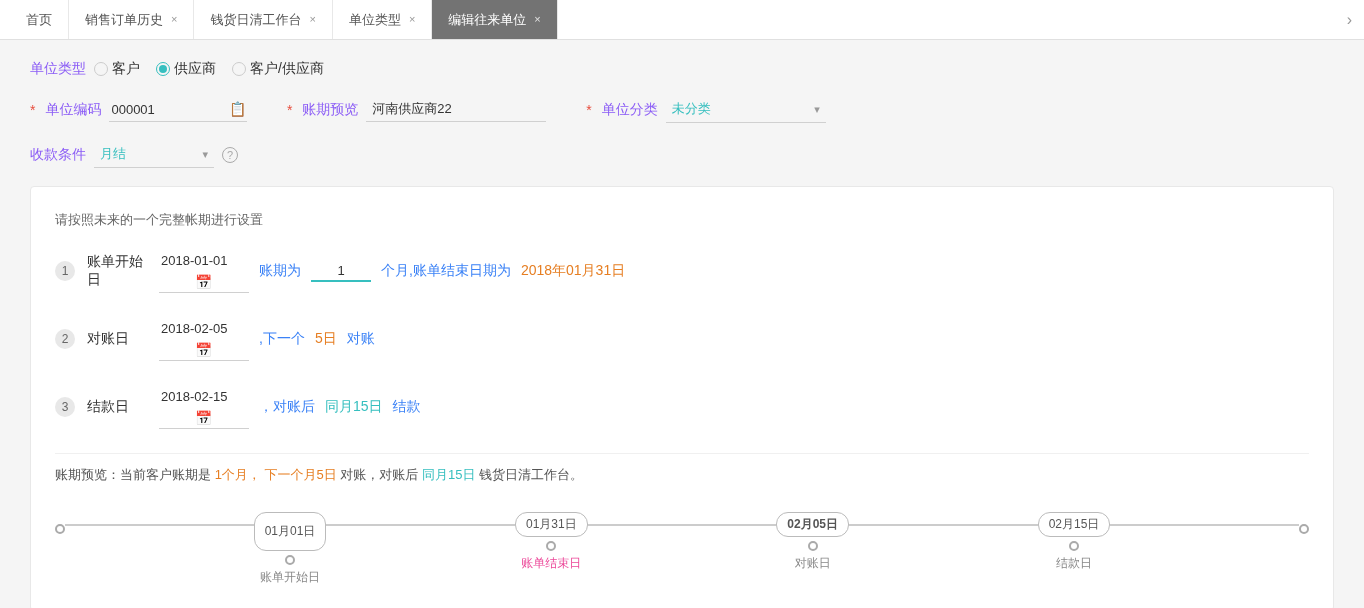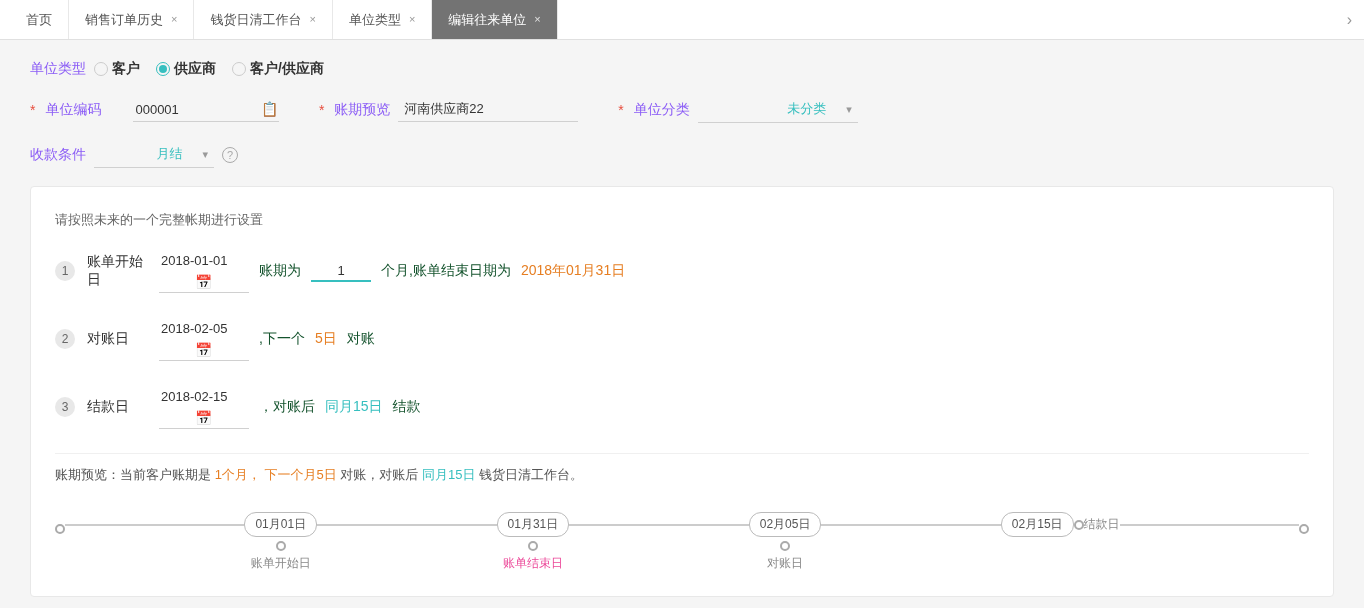--- a/index.html
+++ b/index.html
@@ -70,21 +70,20 @@
       white-space: nowrap;
     }
     .required-star {
       color: #e74c3c;
       margin-right: 2px;
     }
     .radio-group {
       display: flex;
       align-items: flex-end;
       gap: 16px;
-      font-weight: bold;
     }
     .radio-item {
       display: flex;
       align-items: center;
       gap: 4px;
       cursor: pointer;
     }
     .radio-circle {
       width: 14px;
       height: 14px;
@@ -113,22 +112,21 @@
       font-size: 13px;
       color: #333;
       outline: none;
       background: transparent;
       min-width: 120px;
     }
     .input-with-icon {
       display: flex;
       align-items: center;
       border-bottom: 1px solid #d0d0d0;
-      gap: 8px;
-      margin-left: 24px;
+      gap: 0;
     }
     .input-with-icon input {
       border: none;
       outline: none;
       font-size: 13px;
       color: #333;
       background: transparent;
       min-width: 120px;
       padding: 4px 2px;
     }
@@ -140,21 +138,20 @@
 
     
     .dropdown-wrap {
       display: flex;
       align-items: center;
       border-bottom: 1px solid #d0d0d0;
       gap: 20px;
       min-width: 120px;
       padding: 4px 6px;
       cursor: pointer;
-      text-align: right;
     }
     .dropdown-value {
       color: #36bfbf;
       font-size: 13px;
       flex: 1;
     }
     .dropdown-arrow {
       color: #999;
       font-size: 11px;
     }
@@ -243,21 +240,21 @@
       outline: none;
       font-size: 13px;
       color: #333;
       background: transparent;
       width: 60px;
       padding: 2px 4px;
       text-align: center;
     }
     .text-orange { color: #e67e22; }
     .text-teal { color: #36bfbf; }
-    .text-normal { color: #14532d; }
+    .text-normal { color: #3b82f6; }
 
     
     .preview-text {
       font-size: 13px;
       color: #555;
       margin-bottom: 20px;
       padding: 12px 0 0 0;
       border-top: 1px solid #f0f0f0;
     }
   </style>
@@ -405,21 +402,21 @@
         <div style="display: flex; flex-direction: column; align-items: center; flex-shrink:0;">
           <div style="width:10px;height:10px;border-radius:50%;border:2px solid #aaa;background:#fff;margin-top:12px;"></div>
         </div>
 
         <div style="flex:1; display:flex; flex-direction:column;">
           <div style="display:flex; align-items:center; margin-top: 12px;">
             <div style="flex:1;height:2px;background:#ccc;"></div>
           </div>
         </div>
         <div style="display:flex;flex-direction:column;align-items:center;flex-shrink:0;">
-          <div style="border:1px solid #bbb;border-radius:12px;padding:3px 10px;font-size:12px;color:#555;background:#fff;white-space:nowrap;">01月01日</div>
+          <div style="border:1px solid #bbb;border-radius:12px;padding:10px 10px;font-size:12px;color:#555;background:#fff;white-space:nowrap;">01月01日</div>
           <div style="width:10px;height:10px;border-radius:50%;border:2px solid #aaa;background:#fff;margin:4px 0;"></div>
           <div style="font-size:12px;color:#888;text-align:center;">账单开始日</div>
         </div>
 
         <div style="flex:1; display:flex; flex-direction:column;">
           <div style="display:flex; align-items:center; margin-top: 12px;">
             <div style="flex:1;height:2px;background:#ccc;"></div>
           </div>
         </div>
         <div style="display:flex;flex-direction:column;align-items:center;flex-shrink:0;">
@@ -427,31 +424,31 @@
           <div style="width:10px;height:10px;border-radius:50%;border:2px solid #aaa;background:#fff;margin:4px 0;"></div>
           <div style="font-size:12px;color:#ec4899;text-align:center;">账单结束日</div>
         </div>
 
         <div style="flex:1; display:flex; flex-direction:column;">
           <div style="display:flex; align-items:center; margin-top: 12px;">
             <div style="flex:1;height:2px;background:#ccc;"></div>
           </div>
         </div>
         <div style="display:flex;flex-direction:column;align-items:center;flex-shrink:0;">
-          <div style="border:1px solid #bbb;border-radius:12px;padding:3px 10px;font-size:12px;color:#555;background:#fff;white-space:nowrap;">02月05日</div>
+          <div style="border:1px solid #bbb;border-radius:12px;padding:3px 10px;font-size:12px;color:#555;background:#fff;white-space:nowrap;font-weight:bold;">02月05日</div>
           <div style="width:10px;height:10px;border-radius:50%;border:2px solid #aaa;background:#fff;margin:4px 0;"></div>
           <div style="font-size:12px;color:#888;text-align:center;">对账日</div>
         </div>
 
         <div style="flex:1; display:flex; flex-direction:column;">
           <div style="display:flex; align-items:center; margin-top: 12px;">
             <div style="flex:1;height:2px;background:#ccc;"></div>
           </div>
         </div>
-        <div style="display:flex;flex-direction:row;align-items:center;flex-shrink:0;">
+        <div style="display:flex;flex-direction:column;align-items:center;flex-shrink:0;">
           <div style="border:1px solid #bbb;border-radius:12px;padding:3px 10px;font-size:12px;color:#555;background:#fff;white-space:nowrap;">02月15日</div>
           <div style="width:10px;height:10px;border-radius:50%;border:2px solid #aaa;background:#fff;margin:4px 0;"></div>
           <div style="font-size:12px;color:#888;text-align:center;">结款日</div>
         </div>
 
         <div style="flex:1; display:flex; flex-direction:column;">
           <div style="display:flex; align-items:center; margin-top: 12px;">
             <div style="flex:1;height:2px;background:#ccc;"></div>
           </div>
         </div>

